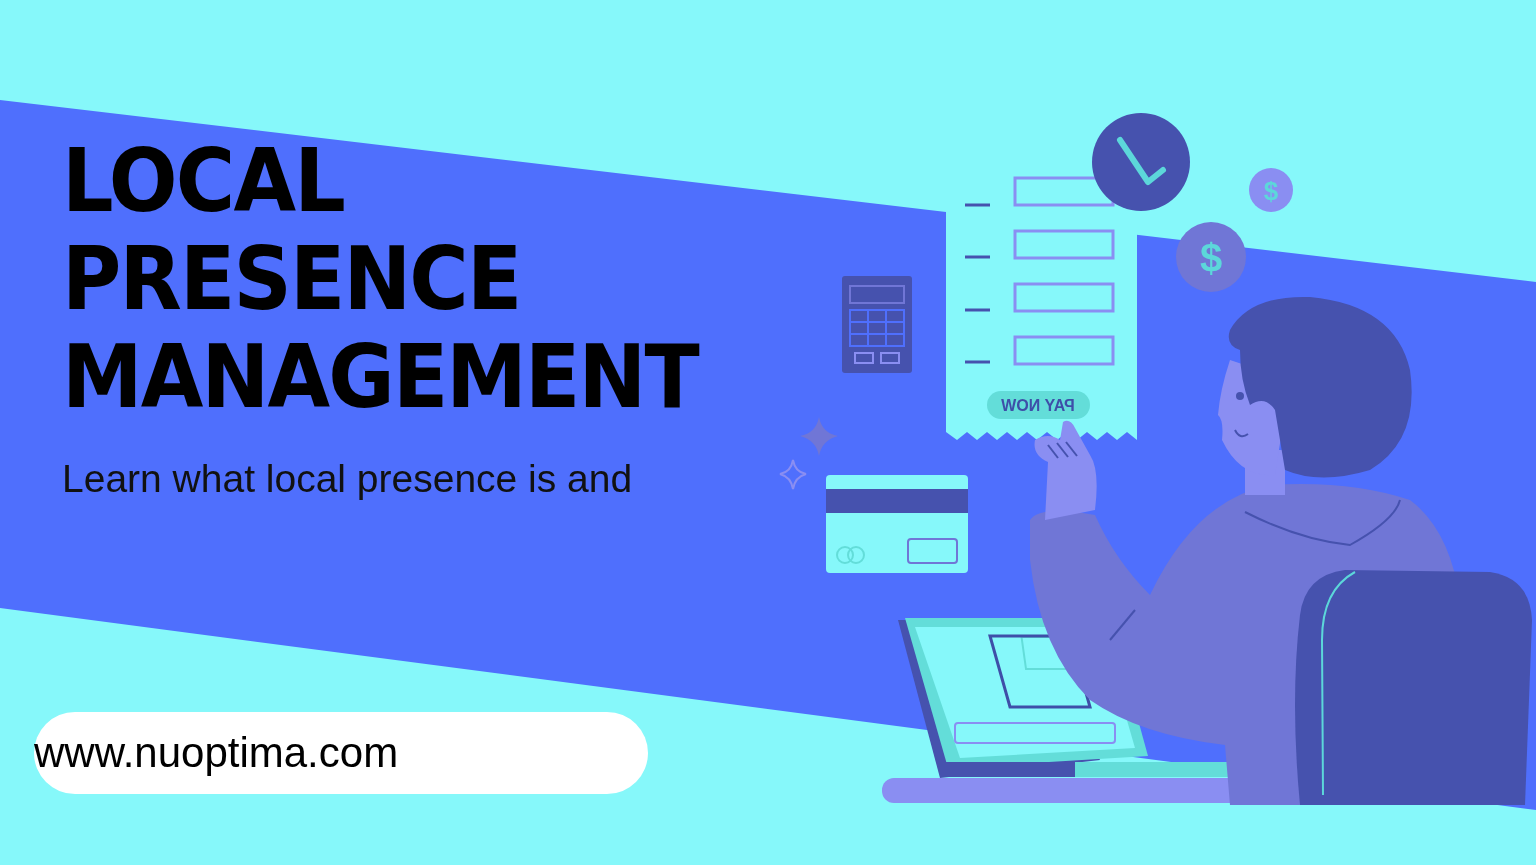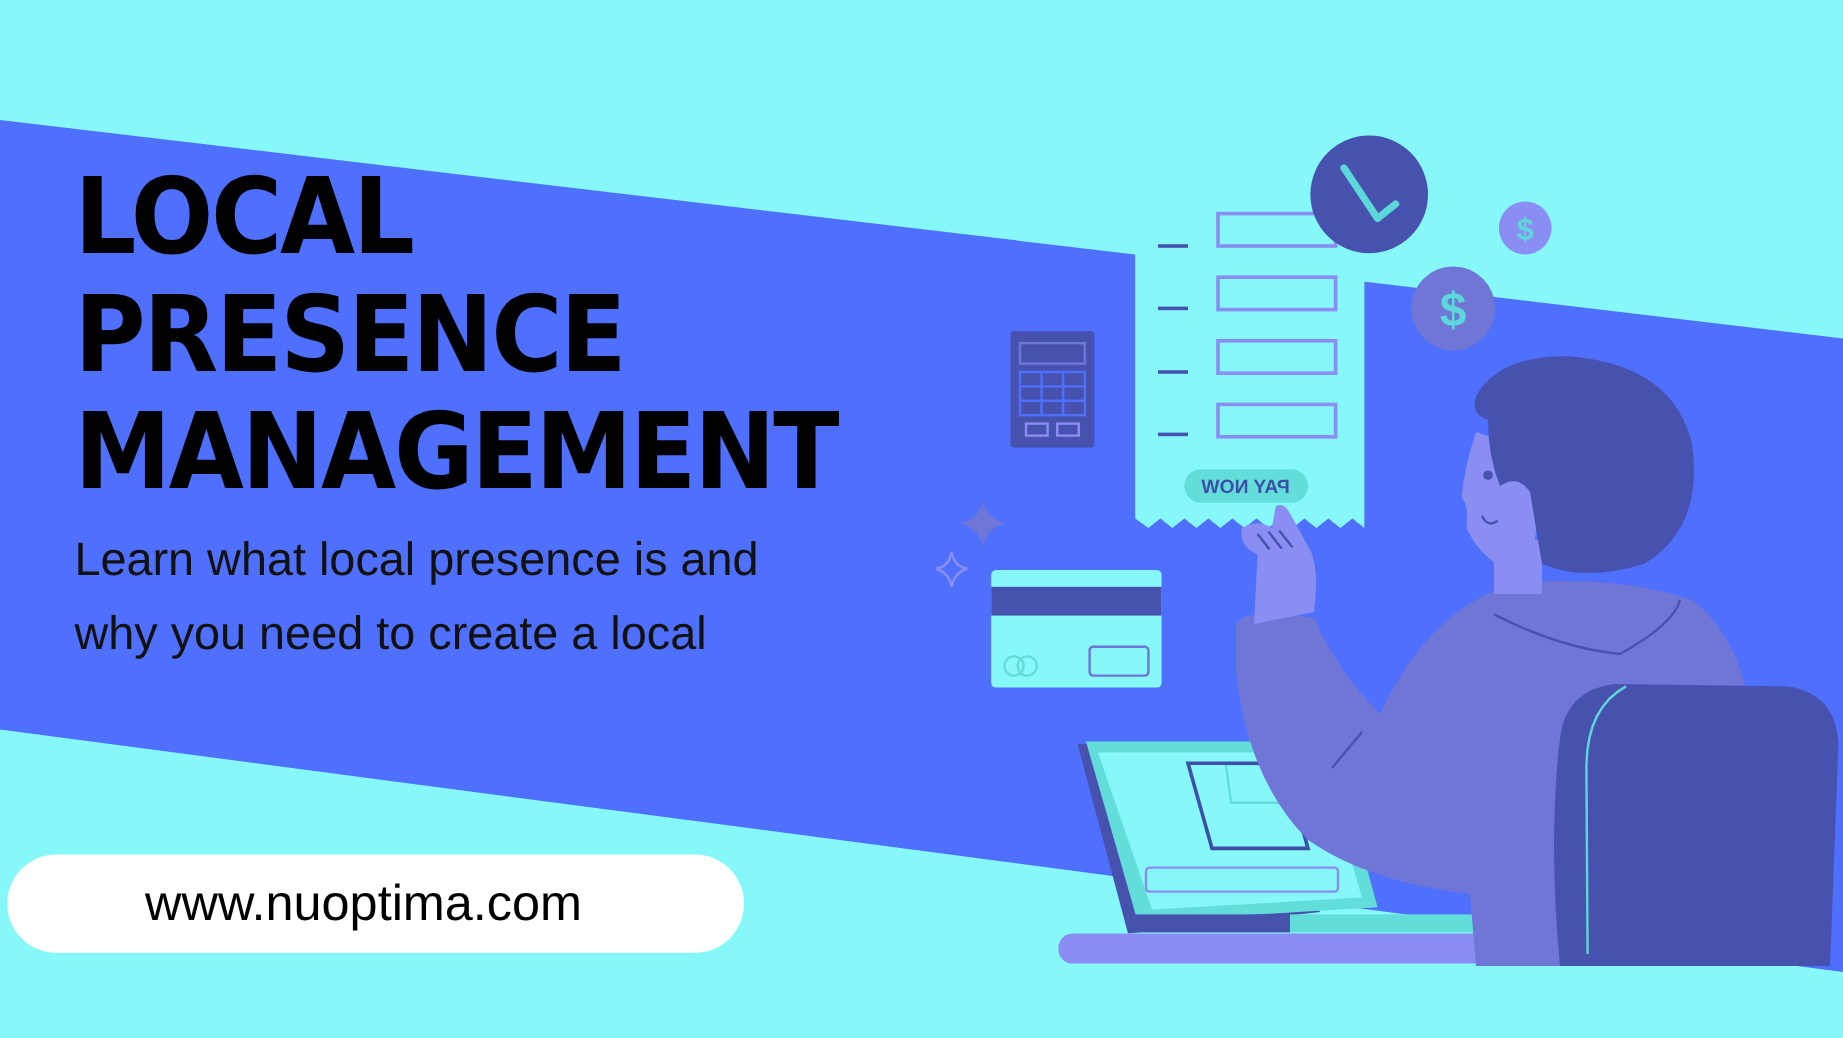--- a/index.html
+++ b/index.html
@@ -1,43 +1,42 @@
 <!DOCTYPE html>
 <html><head>
 <meta charset="utf-8">
 <style>
   html, body { margin:0; padding:0; }
   body { width:1536px; height:865px; overflow:hidden; background:#86F8FA; position:relative; font-family:"Liberation Sans", sans-serif; }
   #bg { position:absolute; left:0; top:0; width:1536px; height:865px; }
   .title { position:absolute; left:62px; top:132px; margin:0; font-family:"DejaVu Sans", sans-serif; font-weight:bold; font-size:88px; line-height:98px; color:#000; letter-spacing:-2px; transform:scaleX(0.92); transform-origin:left top; }
   .title span { display:block; }
-  .subtitle { position:absolute; left:62px; top:436px; width:700px; margin:0; font-family:"Liberation Sans", sans-serif; font-size:39px; line-height:62px; color:#111; }
+  .subtitle { position:absolute; left:62px; top:448px; width:700px; margin:0; font-family:"Liberation Sans", sans-serif; font-size:39px; line-height:62px; color:#111; }
   .subtitle span { display:block; }
-  .url-pill { position:absolute; left:6px; top:712px; width:614px; height:82px; background:#fff; border-radius:41px; display:flex; align-items:center; justify-content:center; }
+  .url-pill { position:absolute; left:34px; top:712px; width:614px; height:82px; background:#fff; border-radius:41px; display:flex; align-items:center; }
   .url-pill span { font-family:"Liberation Sans", sans-serif; font-size:42px; color:#000; margin-right:20px; }
   #illus { position:absolute; left:0; top:0; width:1536px; height:865px; pointer-events:none; }
   .pay-now-text { font-family:"Liberation Sans", sans-serif; font-weight:bold; font-size:16px; fill:#3E4FA8; }
 </style>
 </head>
 <body>
 
 <svg id="bg" viewBox="0 0 1536 865" xmlns="http://www.w3.org/2000/svg">
   <rect x="0" y="0" width="1536" height="865" fill="#86F8FA"></rect>
   <polygon points="0,100 1536,282 1536,810 0,608" fill="#4F6FFD"></polygon>
 </svg>
 
 <h1 class="title">
   <span>LOCAL</span>
   <span>PRESENCE</span>
   <span>MANAGEMENT</span>
 </h1>
 
 <p class="subtitle">
   <span>Learn what local presence is and</span>
-  <span>why you need to create a local</span>
 </p>
 
 <a class="url-pill">
   <span>www.nuoptima.com</span>
 </a>
 
 <svg id="illus" viewBox="0 0 1536 865" xmlns="http://www.w3.org/2000/svg">
 
   <g>
     <polygon points="946,150 1137,150 1137,440 1127,432 1117,440 1107,432 1097,440 1087,432 1077,440 1067,432 1057,440 1047,432 1037,440 1027,432 1017,440 1007,432 997,440 987,432 977,440 967,432 957,440 946,432" fill="#86F8FA"></polygon>

